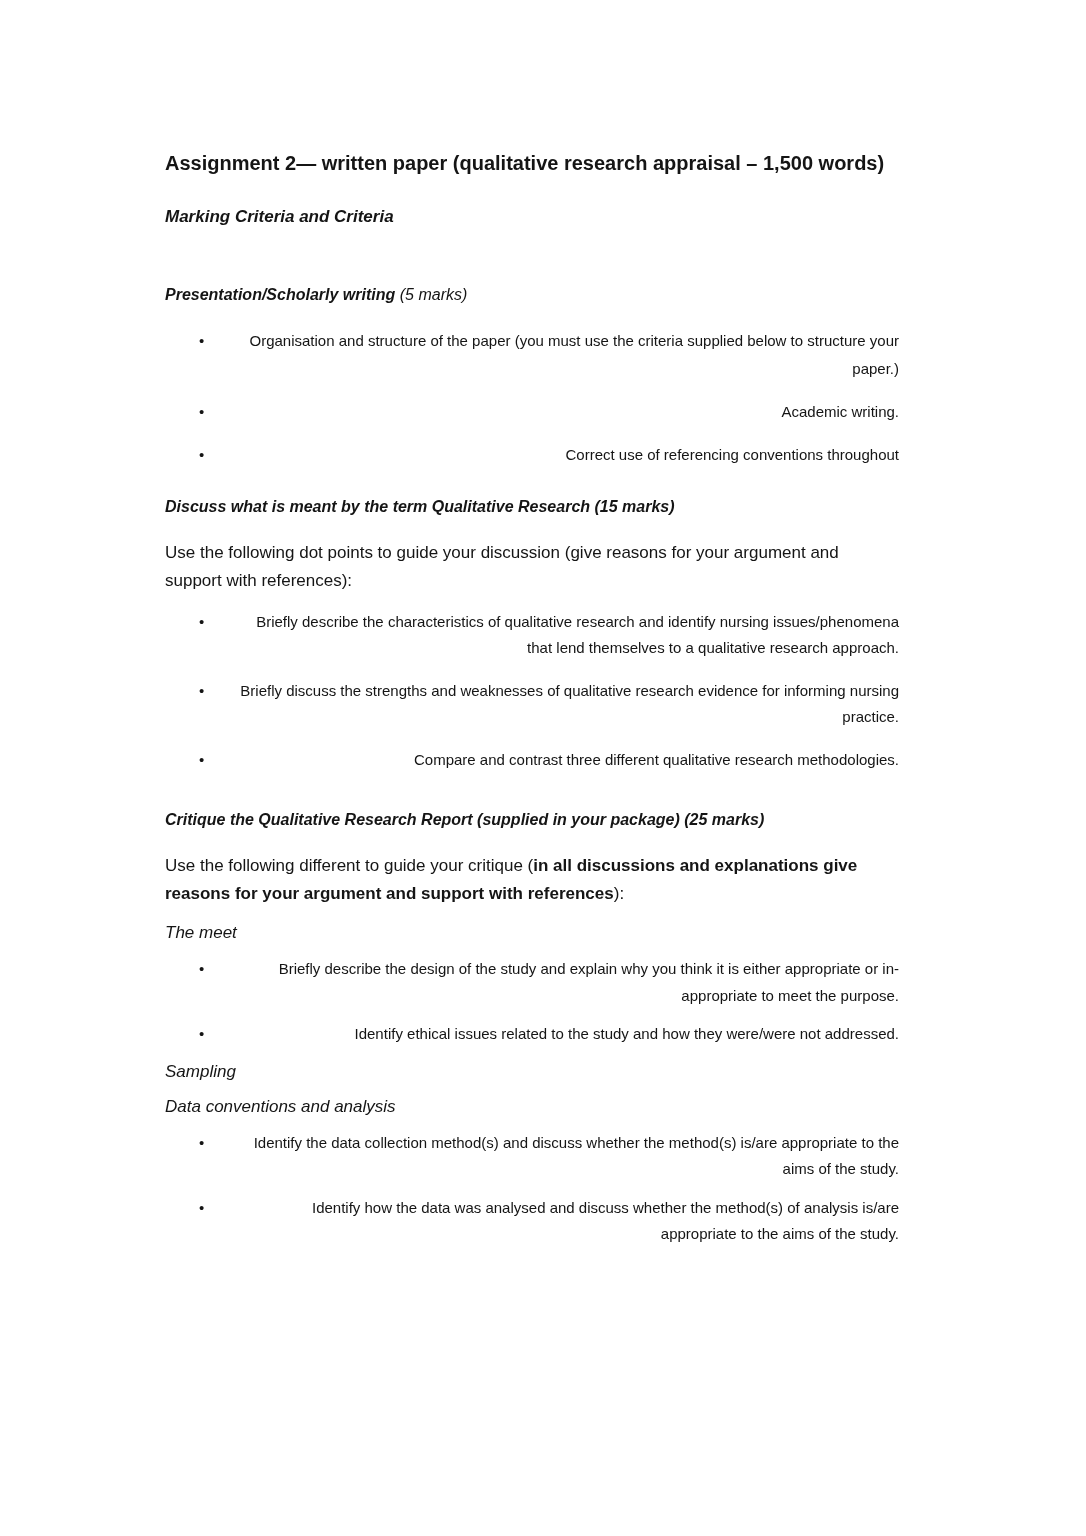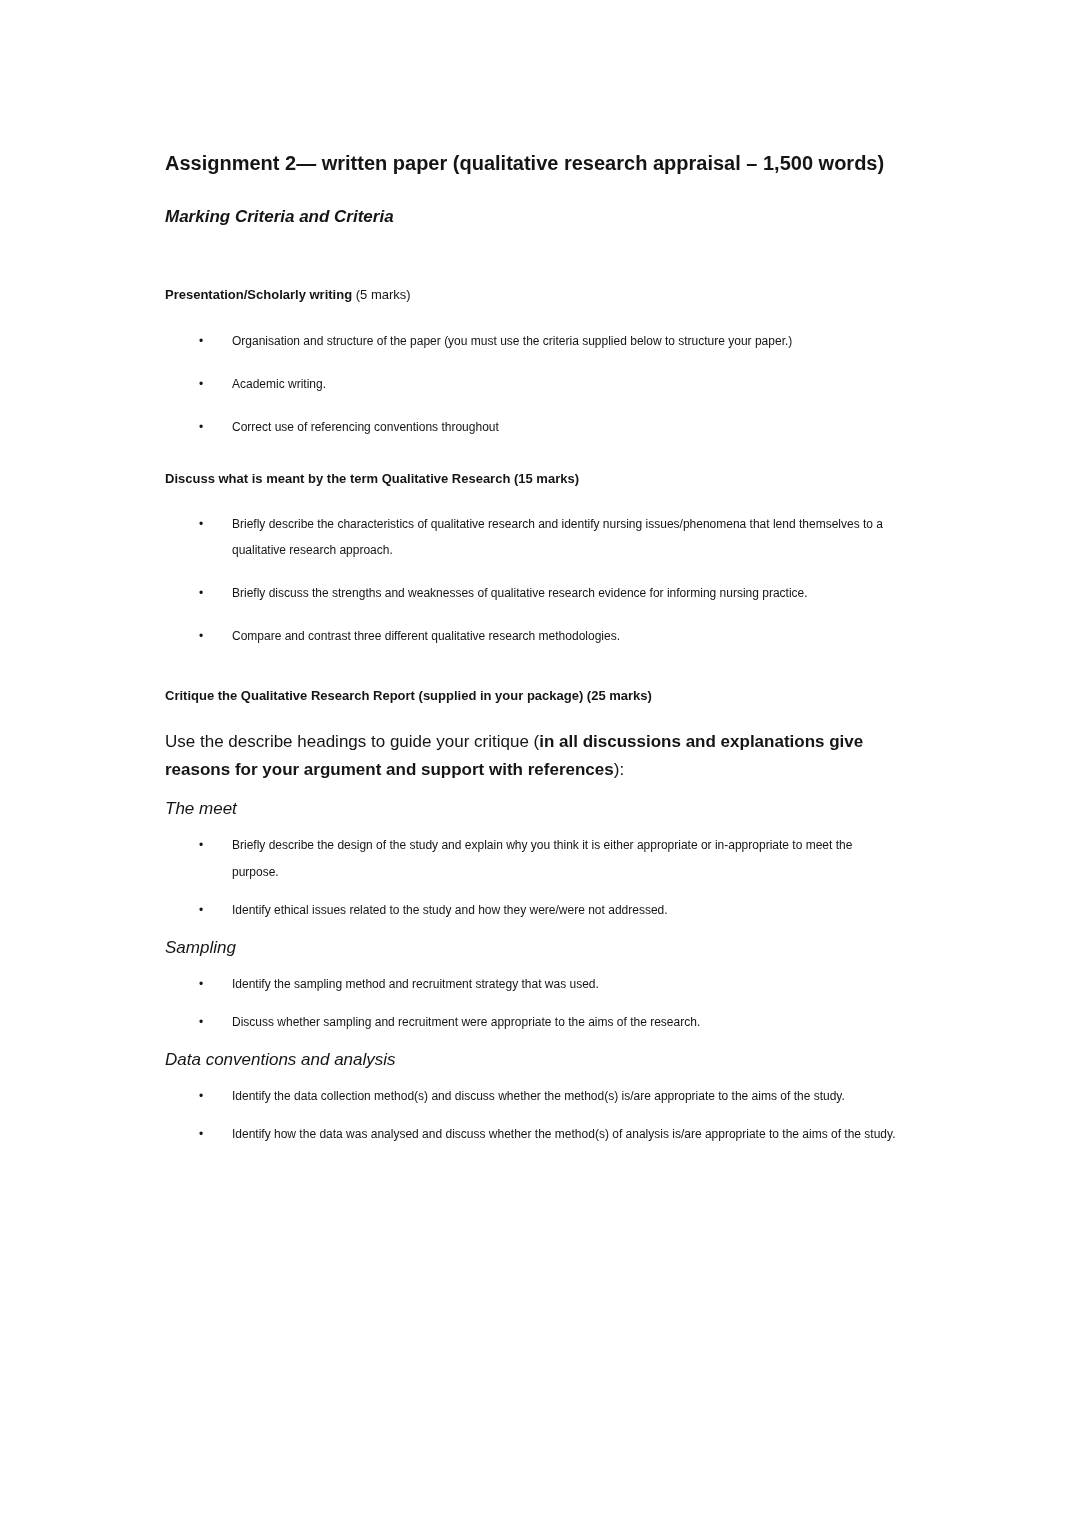--- a/index.html
+++ b/index.html
@@ -27,24 +27,25 @@
     margin: 0 0 30px 0;
   }
   .doc-subtitle {
     font-size: 17px;
     font-weight: bold;
     font-style: italic;
     line-height: 22px;
     margin: 0 0 56px 0;
   }
   .sec-heading {
-    font-size: 13px;
+    font-size: 16px;
     font-weight: bold;
     line-height: 22px;
     margin: 0 0 21px 0;
+    font-style: italic;
   }
   .sec-heading .marks {
     font-weight: normal;
   }
   .intro {
     font-size: 17px;
     line-height: 27.5px;
     margin: 10px 0 15px 0;
     max-width: 760px;
   }
@@ -54,21 +55,22 @@
   ul.bullets {
     list-style: none;
     margin: 0;
     padding: 0;
   }
   ul.bullets li {
     position: relative;
     padding-left: 67px;
     max-width: 690px;
     box-sizing: content-box;
-    font-size: 12px;
+    font-size: 15px;
+    text-align: right;
   }
   ul.bullets li::before {
     content: "\2022";
     position: absolute;
     left: 34px;
     top: 0;
   }
   
   ul.bullets.loose li {
     line-height: 28px;
@@ -108,45 +110,42 @@
     </div>
     <ul class="bullets loose">
       <li>Organisation and structure of the paper (you must use the criteria supplied below to structure your paper.)</li>
       <li>Academic writing.</li>
       <li>Correct use of referencing conventions throughout</li>
     </ul>
   </div>
 
   <div class="section sec-discuss">
     <div class="sec-heading">Discuss what is meant by the term Qualitative Research (15 marks)</div>
+    <p class="intro">Use the following dot points to guide your discussion (give reasons for your argument and support with references):</p>
     <ul class="bullets mid">
       <li>Briefly describe the characteristics of qualitative research and identify nursing issues/phenomena that lend themselves to a qualitative research approach.</li>
       <li>Briefly discuss the strengths and weaknesses of qualitative research evidence for informing nursing practice.</li>
       <li>Compare and contrast three different qualitative research methodologies.</li>
     </ul>
   </div>
 
   <div class="section sec-critique">
     <div class="sec-heading">Critique the Qualitative Research Report (supplied in your package) (25 marks)</div>
-    <p class="intro"><span>Use the describe headings to guide your critique (</span><span class="bold-inline">in all discussions and explanations give reasons for your argument and support with references</span><span>):</span></p>
+    <p class="intro"><span>Use the following different to guide your critique (</span><span class="bold-inline">in all discussions and explanations give reasons for your argument and support with references</span><span>):</span></p>
 
     <div class="subsection">
       <div class="sub-heading">The meet</div>
       <ul class="bullets tight">
         <li>Briefly describe the design of the study and explain why you think it is either appropriate or in-appropriate to meet the purpose.</li>
         <li>Identify ethical issues related to the study and how they were/were not addressed.</li>
       </ul>
     </div>
 
     <div class="subsection">
       <div class="sub-heading">Sampling</div>
-      <ul class="bullets tight">
-        <li>Identify the sampling method and recruitment strategy that was used.</li>
-        <li>Discuss whether sampling and recruitment were appropriate to the aims of the research.</li>
-      </ul>
     </div>
 
     <div class="subsection">
       <div class="sub-heading">Data conventions and analysis</div>
       <ul class="bullets tight">
         <li>Identify the data collection method(s) and discuss whether the method(s) is/are appropriate to the aims of the study.</li>
         <li>Identify how the data was analysed and discuss whether the method(s) of analysis is/are appropriate to the aims of the study.</li>
       </ul>
     </div>
   </div>

